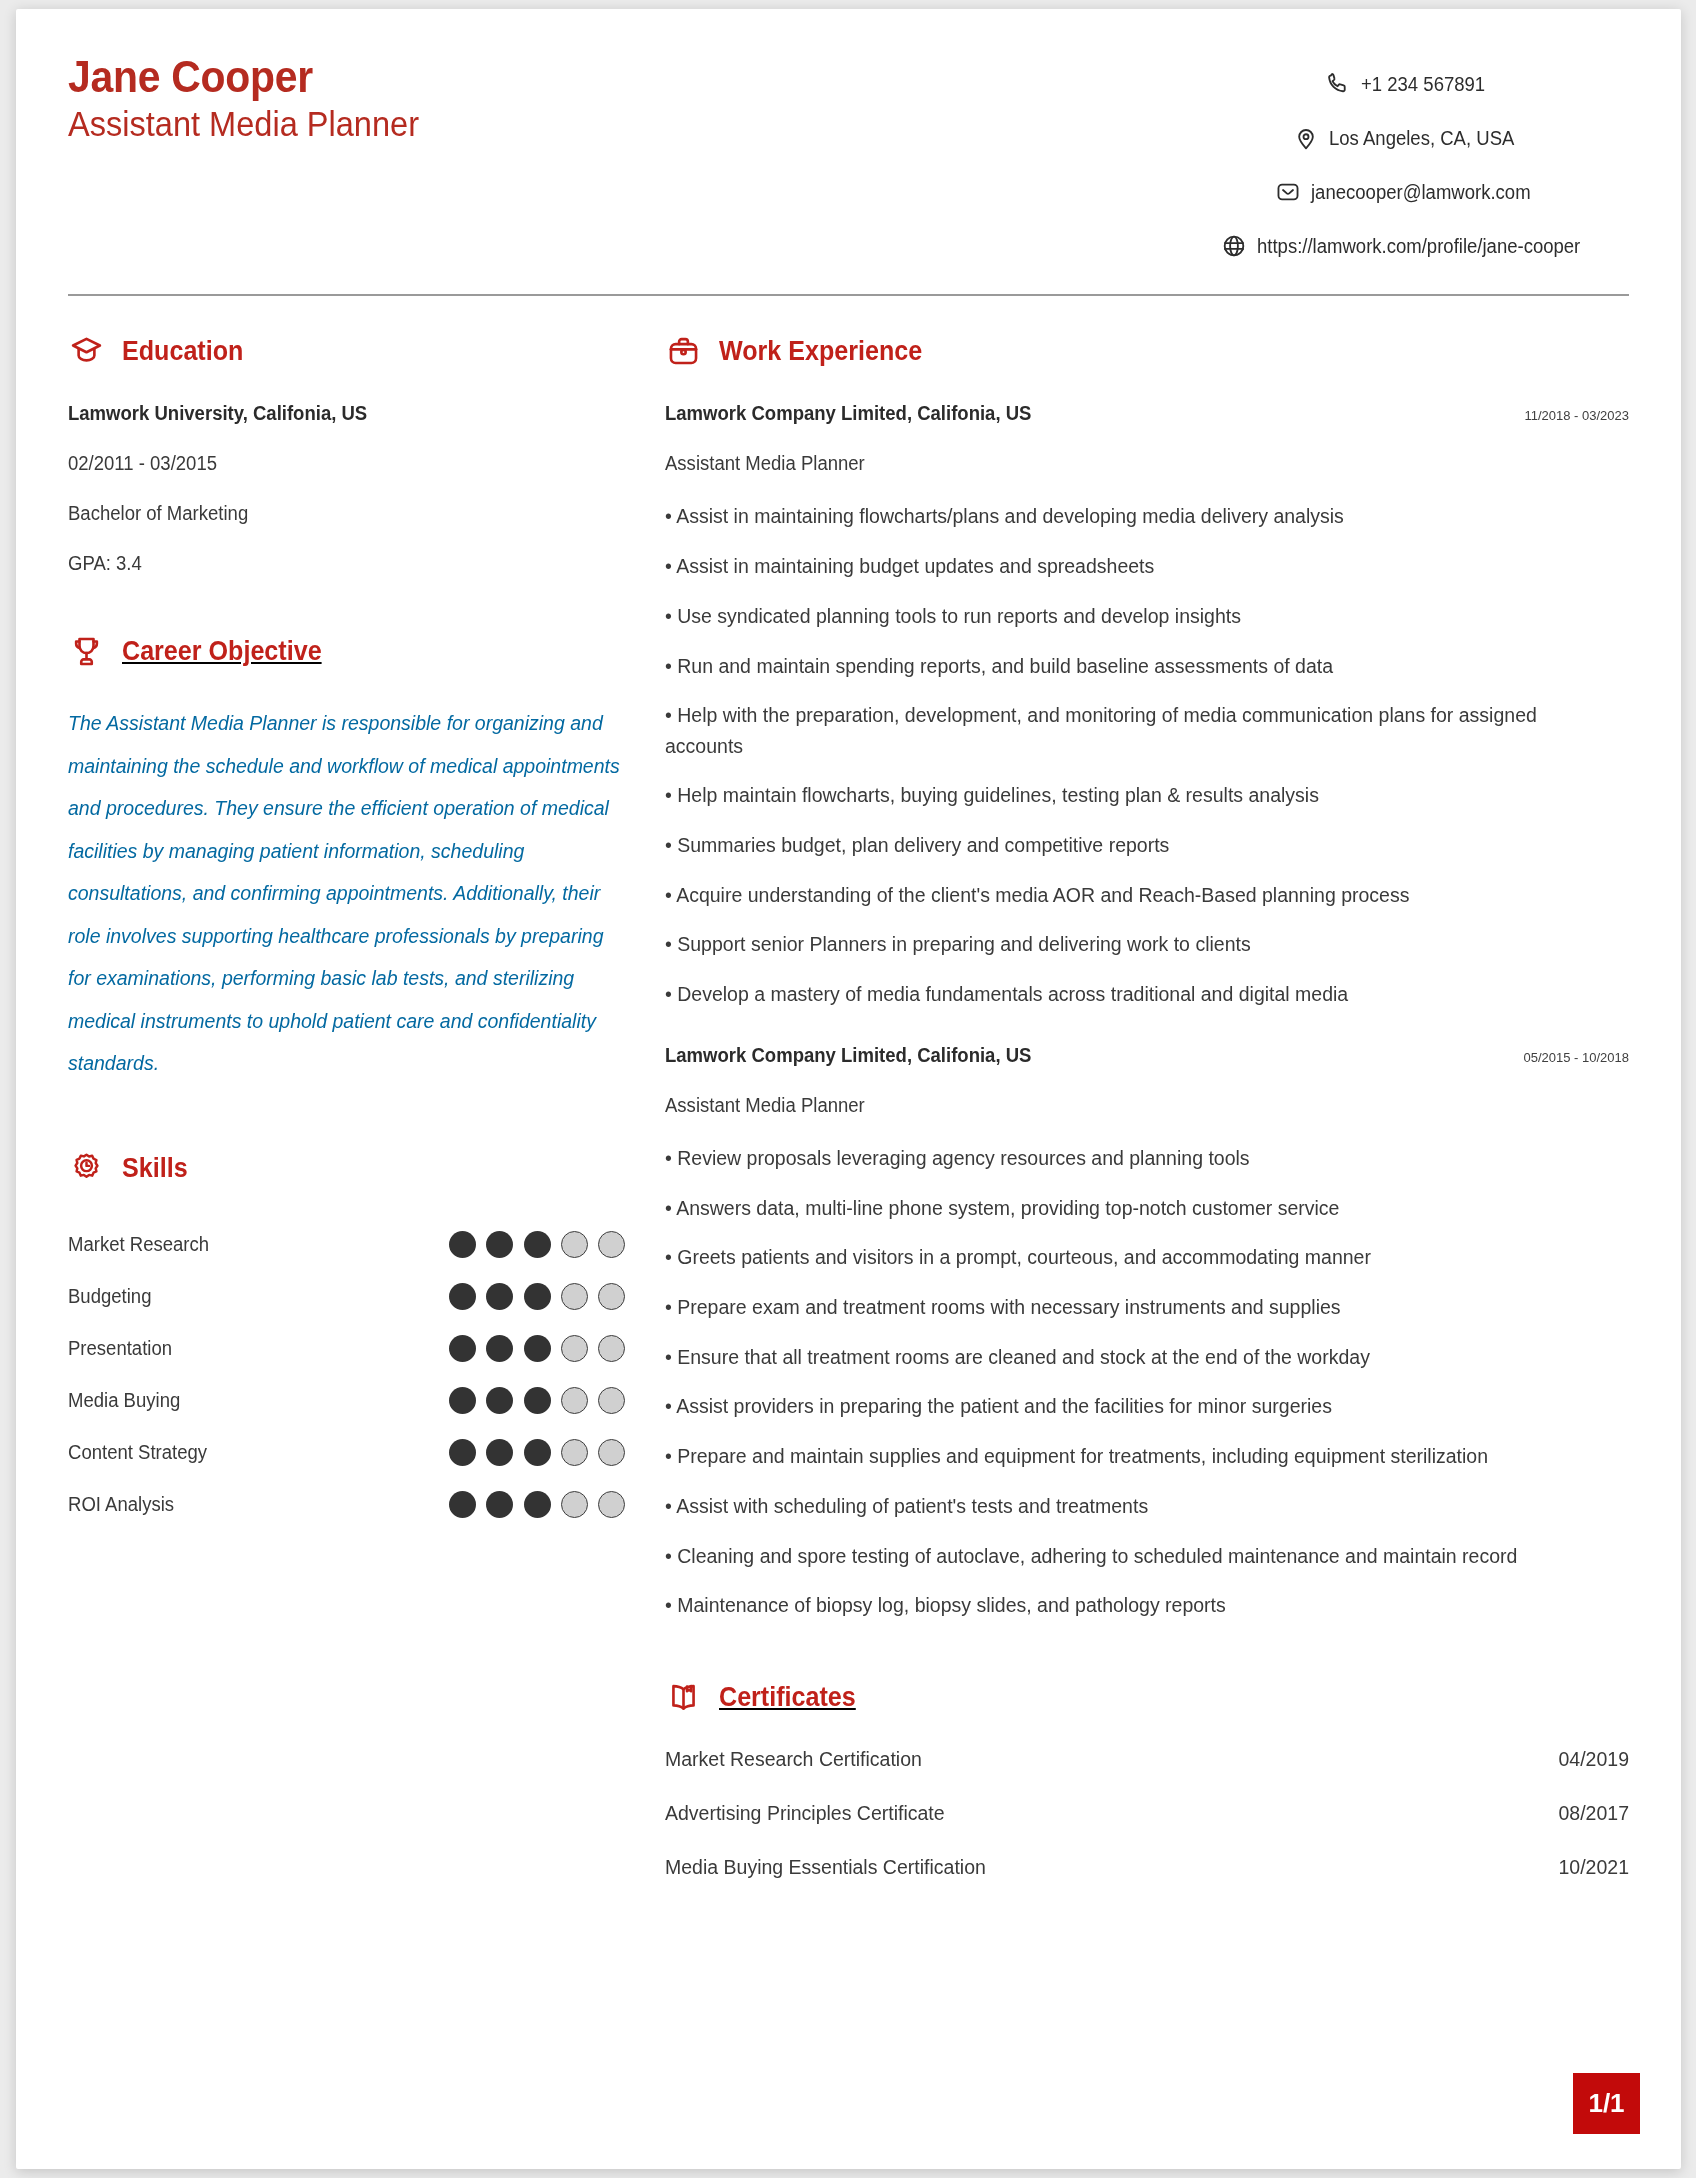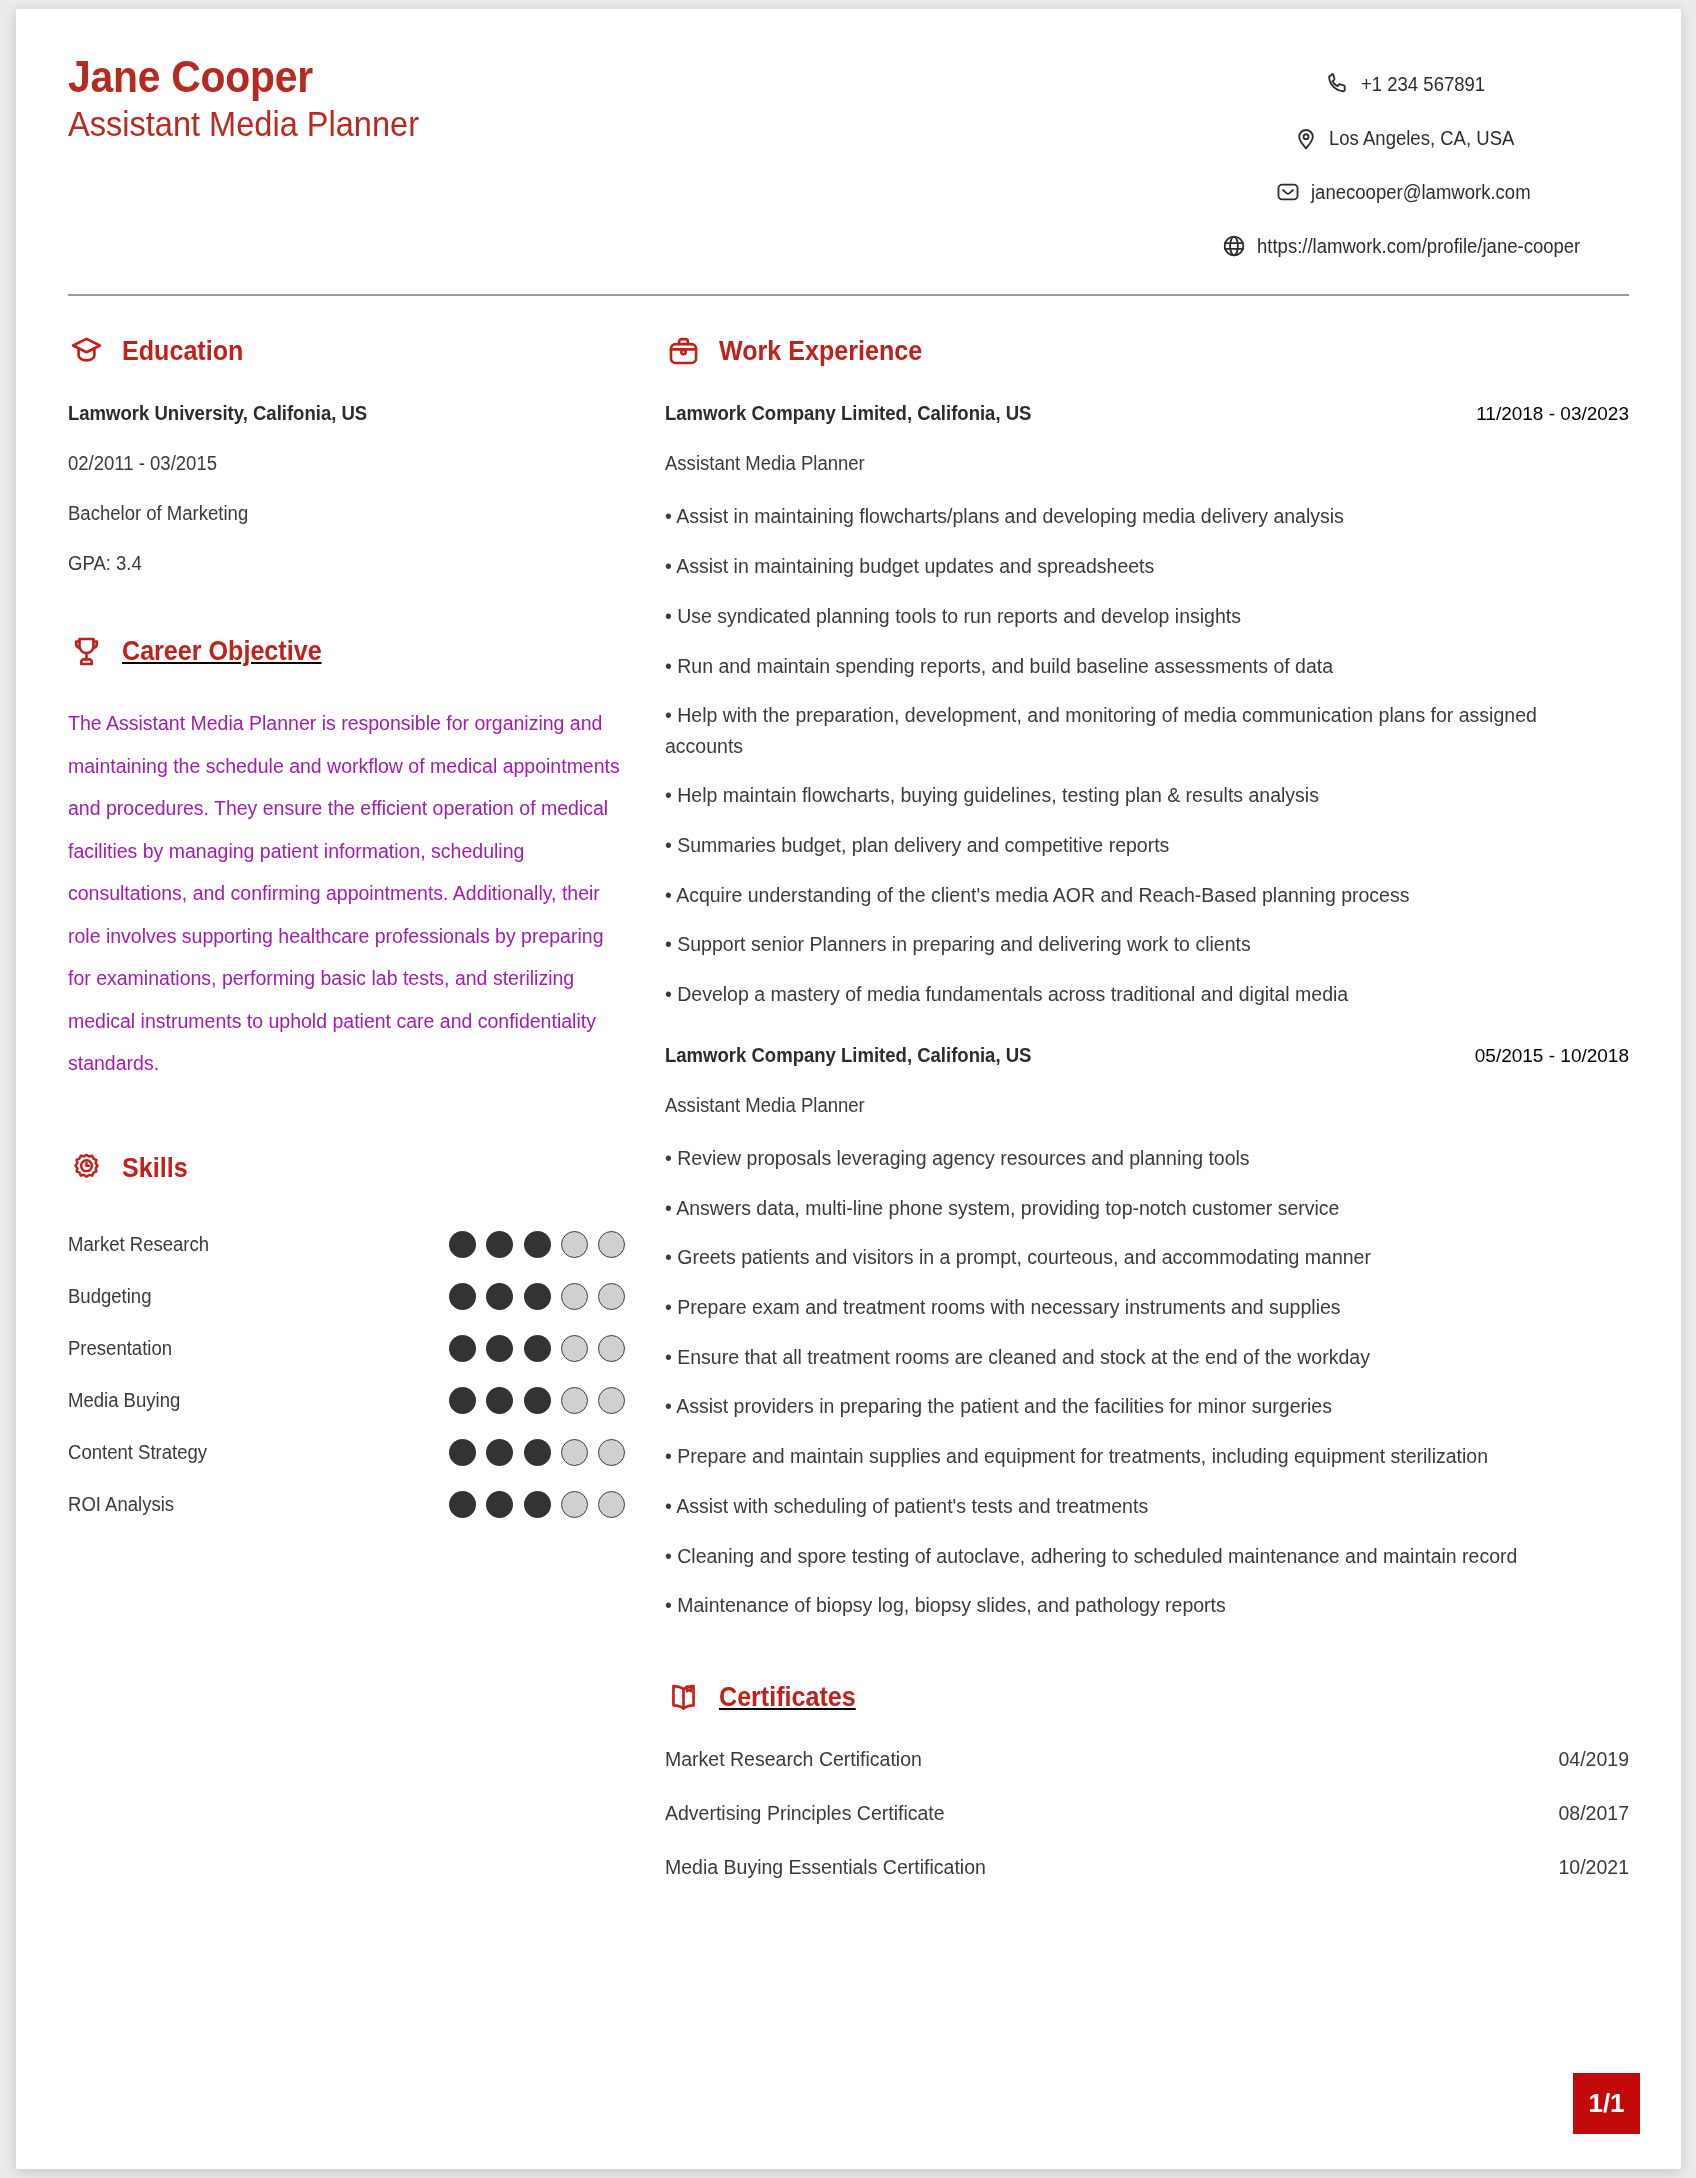--- a/index.html
+++ b/index.html
@@ -121,24 +121,25 @@
     font-size: 19.5px; color: #3a3a3a;
     font-stretch: condensed;
     transform: scaleX(0.95); transform-origin: left center;
   }
 
   .edu-line { margin-bottom: 27px; }
   .edu-line:last-child { margin-bottom: 0; }
 
   .obj-para {
     font-size: 19.5px;
-    color: #a21caf;
+    color: #0369a1;
     line-height: 2.18;
     width: 557px;
     font-stretch: condensed;
+    font-style: italic;
   }
 
   .sec-gap { margin-top: 58px; text-decoration: underline; }
   .sec-gap-lg { margin-top: 65px; }
 
   
   .skill-row {
     display: flex; align-items: center;
     height: 52px;
     width: 557px;
@@ -153,21 +154,21 @@
   .dot.on  { background: #333333; }
   .dot.off { background: #d0d0d0; border: 1.9px solid #3d3d3d; }
 
   
   .job { margin-bottom: 5.6px; }
   .job-top {
     display: flex; justify-content: space-between;
     align-items: baseline; margin-bottom: 27px;
   }
   .job-date {
-    font-size: 19px; color: #000000; white-space: nowrap;
+    font-size: 13px; color: #404040; white-space: nowrap;
     font-stretch: condensed;
   }
   .job-role { margin-bottom: 26px; }
   .bullet {
     font-size: 19.5px; color: #3a3a3a;
     line-height: 1.55; margin-bottom: 19.5px;
     font-stretch: condensed;
     max-width: 937px;
   }
   .job-sep { height: 15px; }

